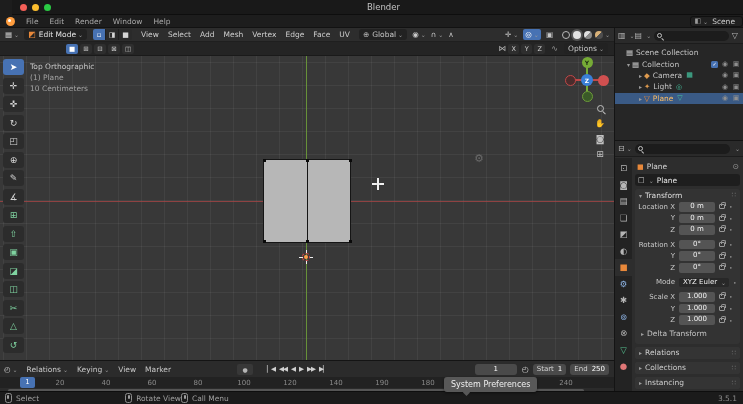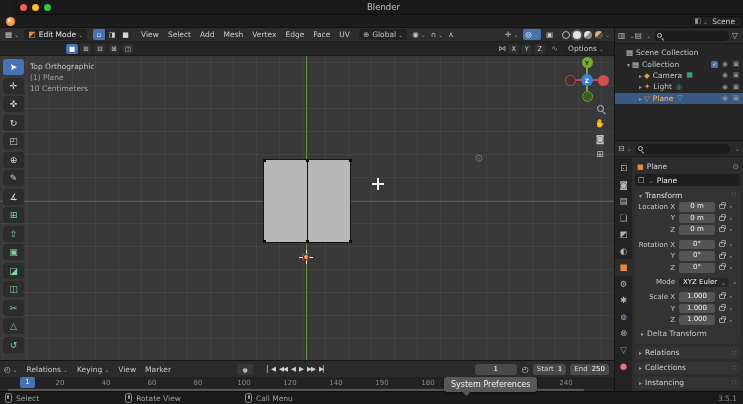--- a/index.html
+++ b/index.html
@@ -156,40 +156,47 @@
 
   
   .statusbar{position:absolute;left:0;top:391px;width:743px;height:13px;background:#1b1b1b;border-top:1px solid #0e0e0e;display:flex;align-items:center;font-size:7.5px;color:#9f9f9f}
   .sb-item{display:flex;align-items:center}
   .sb-item .mbtn{width:7px;height:10px;border:1px solid #8f8f8f;border-radius:2.5px;position:relative;margin-right:4px}
   .sb-item .mbtn i{position:absolute;top:.5px;width:2.5px;height:4px;background:#9f9f9f;border-radius:1px}
   .sb-item:nth-of-type(1){margin-left:5px}
   .sb-item:nth-of-type(1) .mbtn i{left:.5px}
   .sb-item:nth-of-type(2){margin-left:86px}
   .sb-item:nth-of-type(2) .mbtn i{left:1.5px}
-  .sb-item:nth-of-type(3){margin-left:64px}
+  .sb-item:nth-of-type(3){}
   .sb-item:nth-of-type(3) .mbtn i{right:.5px}
   .version{margin-left:auto;margin-right:6px;color:#8b8b8b}
 
   
   .tooltip{position:absolute;left:444px;top:377px;height:15px;background:#585858;border-radius:3px;display:flex;align-items:center;padding:0 7px;font-size:8px;color:#f0f0f0;box-shadow:0 1px 3px rgba(0,0,0,.5);z-index:50}
   .tooltip::after{content:"";position:absolute;left:20px;bottom:-2.5px;width:5px;height:5px;background:#585858;transform:rotate(45deg)}
 </style>
 </head>
 <body>
 
 <div class="titlebar">
   <span class="tl r"></span>
   <span class="tl y"></span>
   <span class="tl g"></span>
   <div class="win-title">Blender</div>
 </div>
 
 <div class="topbar">
   <span class="blogo"></span>
+  <span style="display:flex">
+      <span class="menu-item">File</span>
+      <span class="menu-item">Edit</span>
+      <span class="menu-item">Render</span>
+      <span class="menu-item">Window</span>
+      <span class="menu-item">Help</span>
+    </span>
   <span class="grow"></span>
   <span class="sel-pill">
     <span class="ic">◧</span>
       <span class="crt"></span>
     <span class="lab">Scene</span>
 
   </span>
 
 </div>
 

